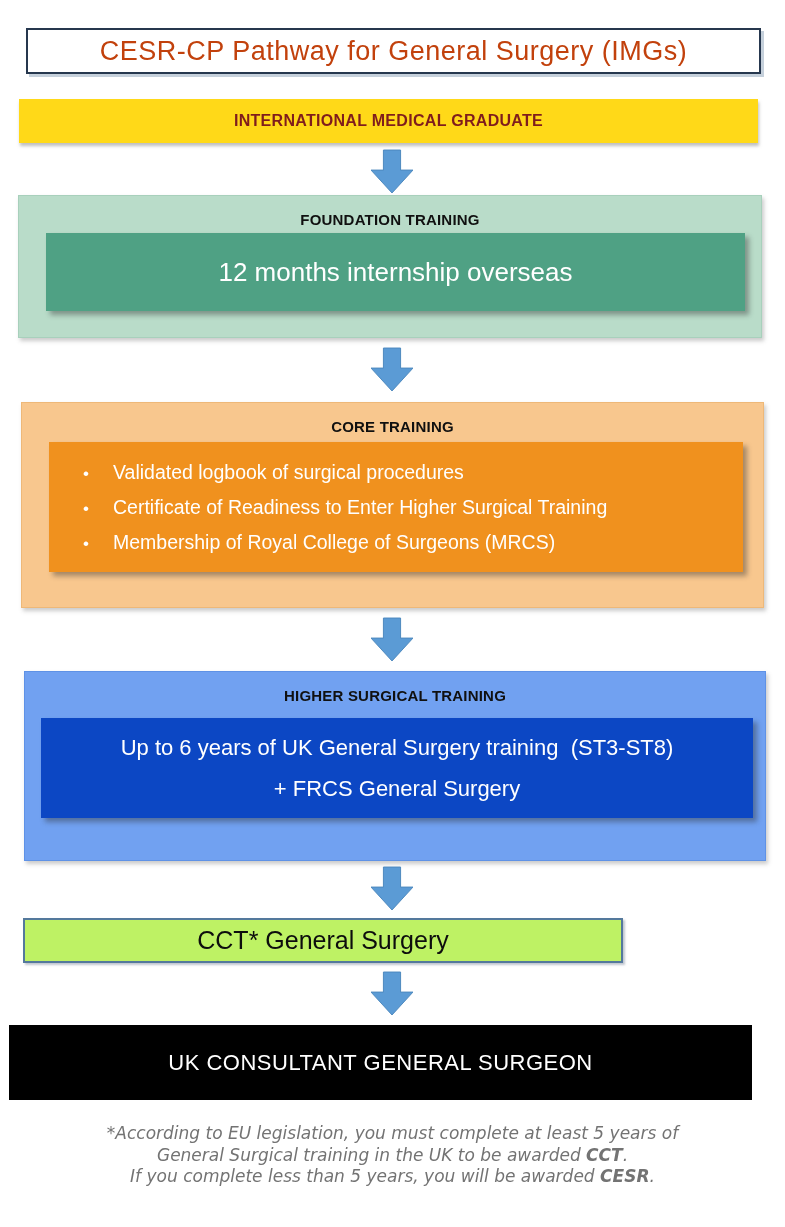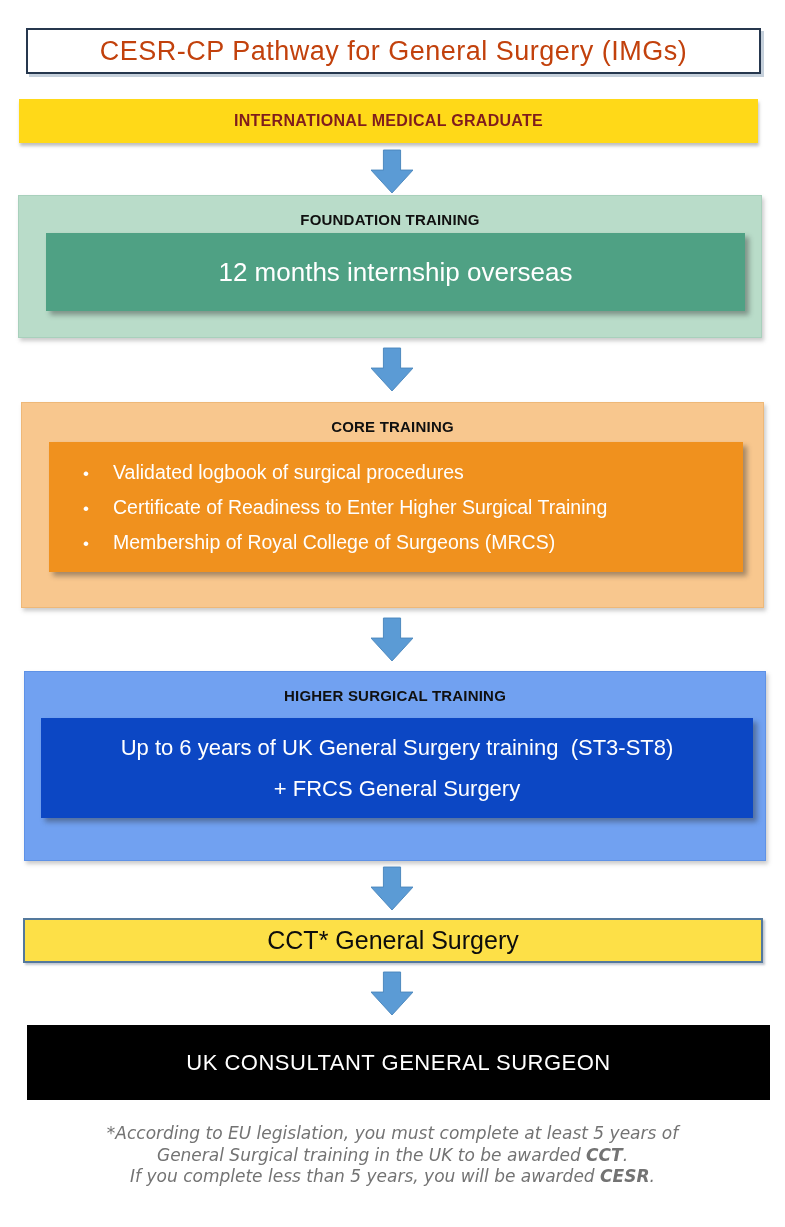--- a/index.html
+++ b/index.html
@@ -80,32 +80,32 @@
 
   .outer-blue   { left: 24px; top: 671px; width: 742px; height: 190px; background: #71a1f1; border: 1px solid #5f92e6; }
   .inner-blue   { left: 16px; top: 46px;  width: 712px; height: 100px; background: #0c47c4;
                   display: flex; flex-direction: column; align-items: center; justify-content: center;
                   gap: 15px; font-size: 22px; white-space: pre-wrap; }
 
   
   .cct-box {
     position: absolute;
     left: 23px; top: 918px;
-    width: 740px; height: 45px;
-    background: #fde047;
+    width: 600px; height: 45px;
+    background: #bef264;
     border: 2px solid #54799c;
     box-shadow: 2px 2px 2px rgba(150,160,175,0.6);
     display: flex; align-items: center; justify-content: center;
   }
   .cct-box span { font-size: 25px; color: #0d0d0d; }
 
   
   .black-box {
     position: absolute;
-    left: 27px; top: 1025px;
+    left: 9px; top: 1025px;
     width: 743px; height: 75px;
     background: #000000;
     display: flex; align-items: center; justify-content: center;
   }
   .black-box span { color: #ffffff; font-size: 22px; letter-spacing: 0.5px; }
 
   
   .arrow {
     position: absolute;
     left: 371px;

